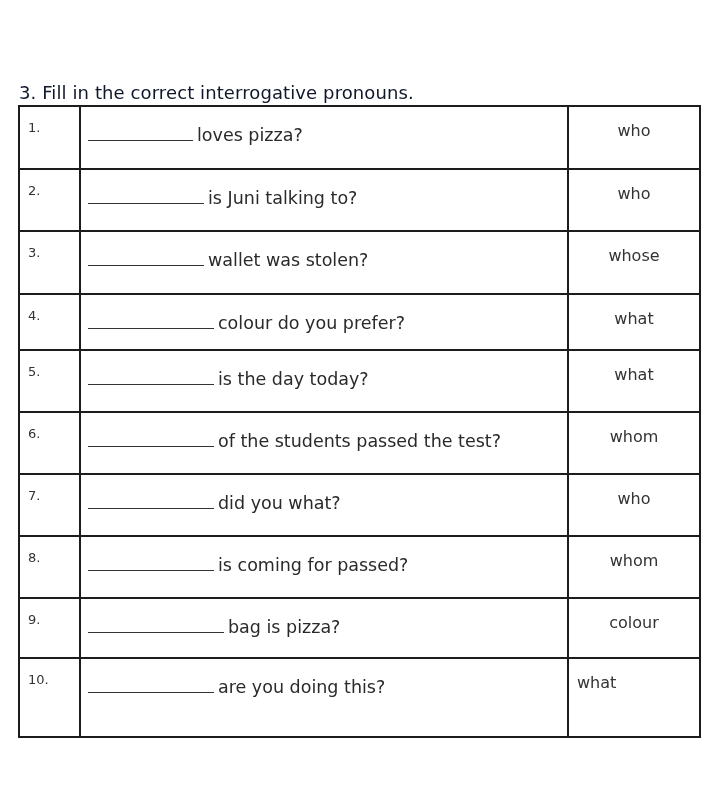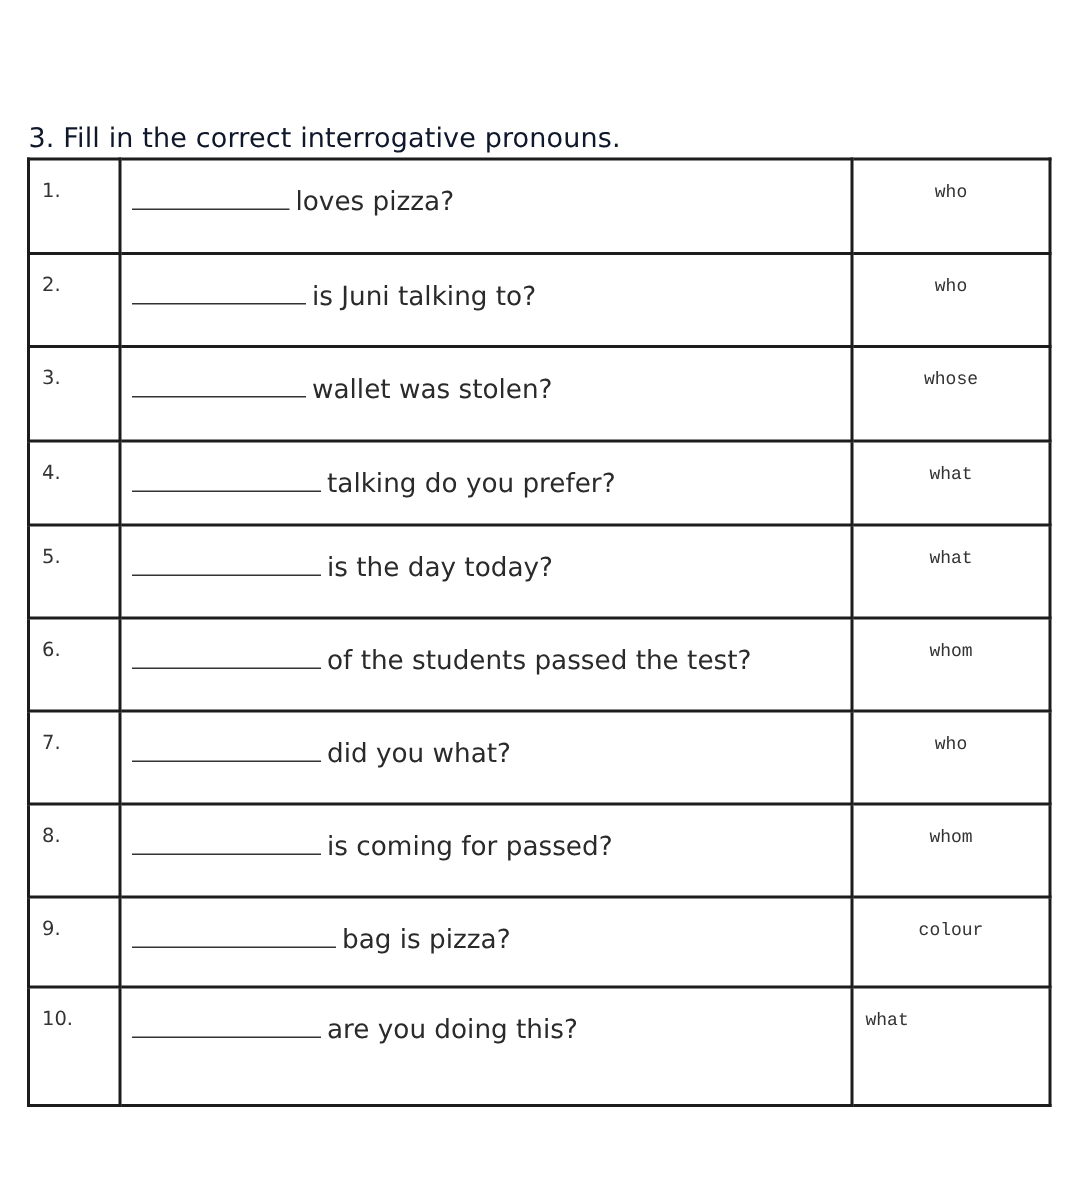--- a/index.html
+++ b/index.html
@@ -14,21 +14,21 @@
   }
   table.ws {
     position: absolute; left: 18px; top: 105px;
     width: 683px; border-collapse: collapse;
   }
   table.ws td {
     border: 2px solid #1c1c1c; vertical-align: top; padding: 0; position: relative;
   }
   td.num { width: 51px; font-size: 13px; color: #333; padding: 13px 0 0 8px !important; }
   td.q { width: 486px; font-size: 17.5px; }
-  td.ans { font-size: 12px; color: #333; text-align: center; padding-top: 14px !important; font-family: Liberation Mono, monospace; }
+  td.ans { font-size: 16px; color: #333; text-align: center; padding-top: 14px !important; }
   td.ans.left { text-align: left; padding-left: 8px !important; }
   .qwrap { padding: 18px 0 0 7px; white-space: nowrap; }
   .blank {
     display: inline-block; border-bottom: 1.5px solid #333;
     vertical-align: baseline; margin-right: 4px; height: 1px;
   }
 </style>
 </head>
 <body>
 
@@ -53,21 +53,21 @@
       <tr style="height: 63px;">
         <td class="num">3.</td>
         <td class="q">
           <div class="qwrap"><span class="blank" style="width:116px"></span><span>wallet was stolen?</span></div>
         </td>
         <td class="ans">whose</td>
       </tr>
       <tr style="height: 56px;">
         <td class="num">4.</td>
         <td class="q">
-          <div class="qwrap"><span class="blank" style="width:126px"></span><span>talking do you prefer?</span></div>
+          <div class="qwrap"><span class="blank" style="width:126px"></span><span>colour do you prefer?</span></div>
         </td>
         <td class="ans">what</td>
       </tr>
       <tr style="height: 62px;">
         <td class="num">5.</td>
         <td class="q">
           <div class="qwrap"><span class="blank" style="width:126px"></span><span>is the day today?</span></div>
         </td>
         <td class="ans">what</td>
       </tr>

